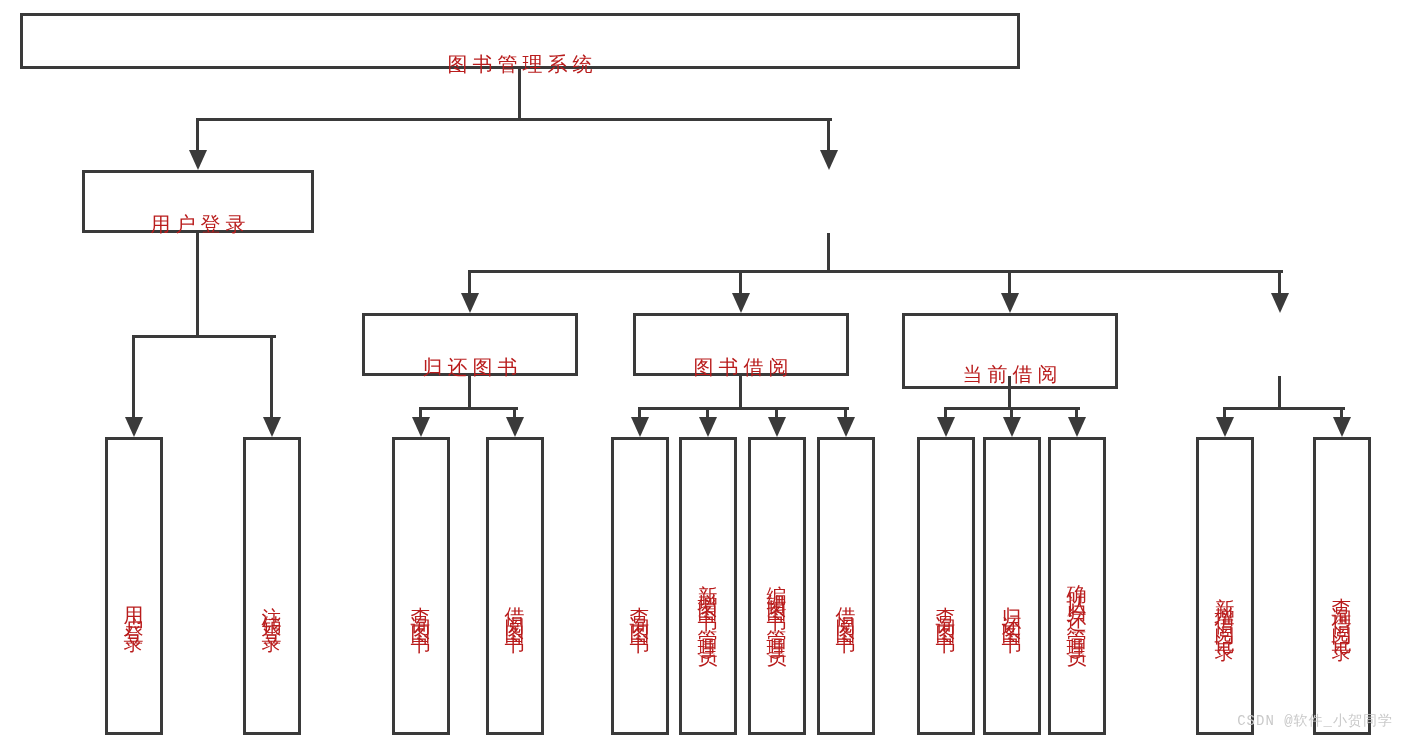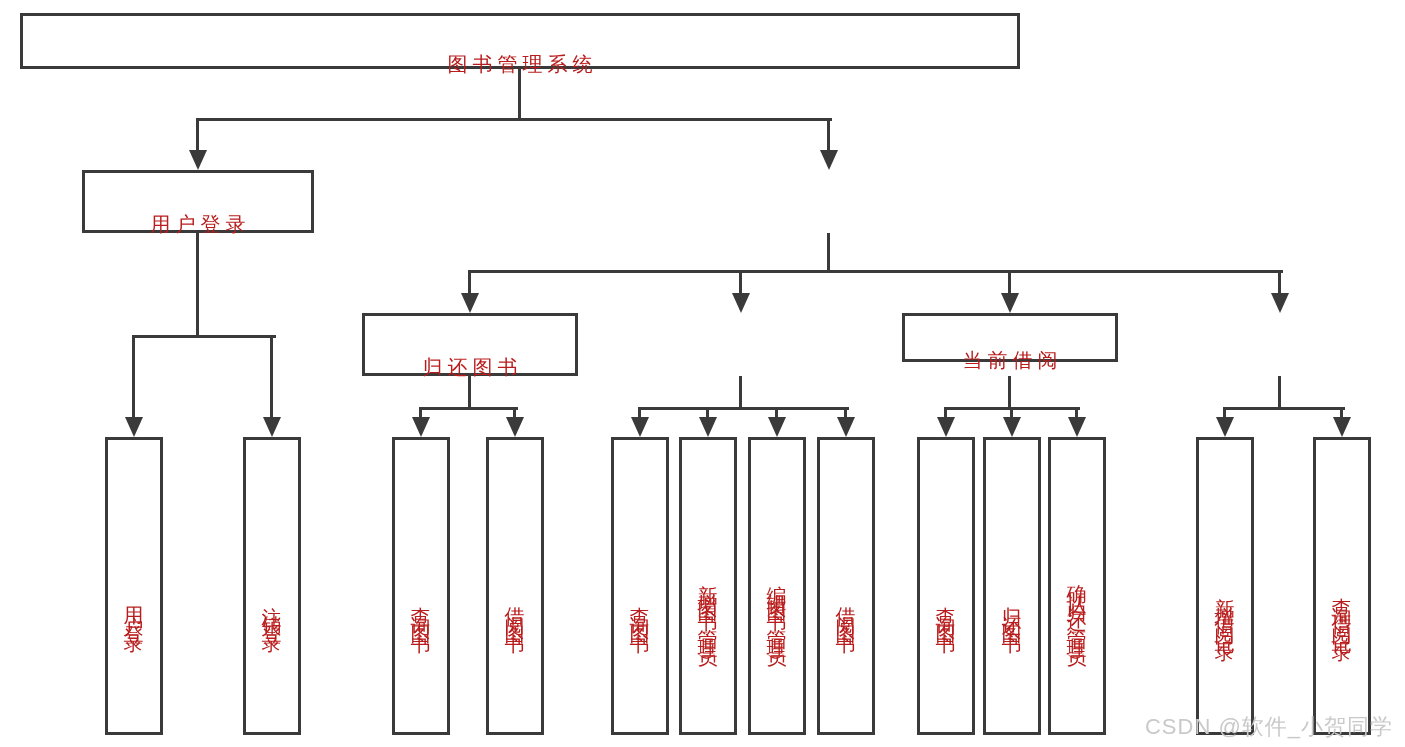--- a/index.html
+++ b/index.html
@@ -18,22 +18,22 @@
     writing-mode:vertical-rl;text-orientation:mixed;letter-spacing:9px;
     white-space:normal;text-indent:0;line-height:1;
   }
   .line{position:absolute;background:#3a3a3a;}
   .arrow{
     position:absolute;width:0;height:0;
     border-left:9px solid transparent;border-right:9px solid transparent;
     border-top:20px solid #3a3a3a;
   }
   .watermark{
-    position:absolute;top:712px;right:12px;font-size:22px;letter-spacing:1px;
-    color:#c9c9c9;white-space:nowrap;
+    position:absolute;top:712px;right:12px;font-size:14px;letter-spacing:1px;
+    color:#c9c9c9;white-space:nowrap;font-family:Liberation Mono, monospace;
   }
 </style>
 </head>
 <body>
 
 <div class="canvas">
 
   <div class="box" style="left:20px;top:13px;width:1000px;height:56px;">
     <span class="label">图书管理系统</span>
   </div>
@@ -63,21 +63,24 @@
   <div class="line" style="left:1008px;top:270px;width:3px;height:26px;"></div>
   <div class="line" style="left:1278px;top:270px;width:3px;height:26px;"></div>
   <div class="arrow" style="left:461px;top:293px;"></div>
   <div class="arrow" style="left:732px;top:293px;"></div>
   <div class="arrow" style="left:1001px;top:293px;"></div>
   <div class="arrow" style="left:1271px;top:293px;"></div>
 
   <div class="box" style="left:362px;top:313px;width:216px;height:63px;">
     <span class="label">归还图书</span>
   </div>
-  <div class="box" style="left:902px;top:313px;width:216px;height:49px;">
+  <div class="box" style="left:633px;top:313px;width:216px;height:63px;">
+    <span class="label">图书借阅</span>
+  </div>
+  <div class="box" style="left:902px;top:313px;width:216px;height:76px;">
     <span class="label">当前借阅</span>
   </div>
 
   <div class="line" style="left:468px;top:376px;width:3px;height:31px;"></div>
   <div class="line" style="left:739px;top:376px;width:3px;height:31px;"></div>
   <div class="line" style="left:1008px;top:376px;width:3px;height:31px;"></div>
   <div class="line" style="left:1278px;top:376px;width:3px;height:31px;"></div>
 
   <div class="line" style="left:419px;top:407px;width:99px;height:3px;"></div>
   <div class="line" style="left:638px;top:407px;width:211px;height:3px;"></div>

